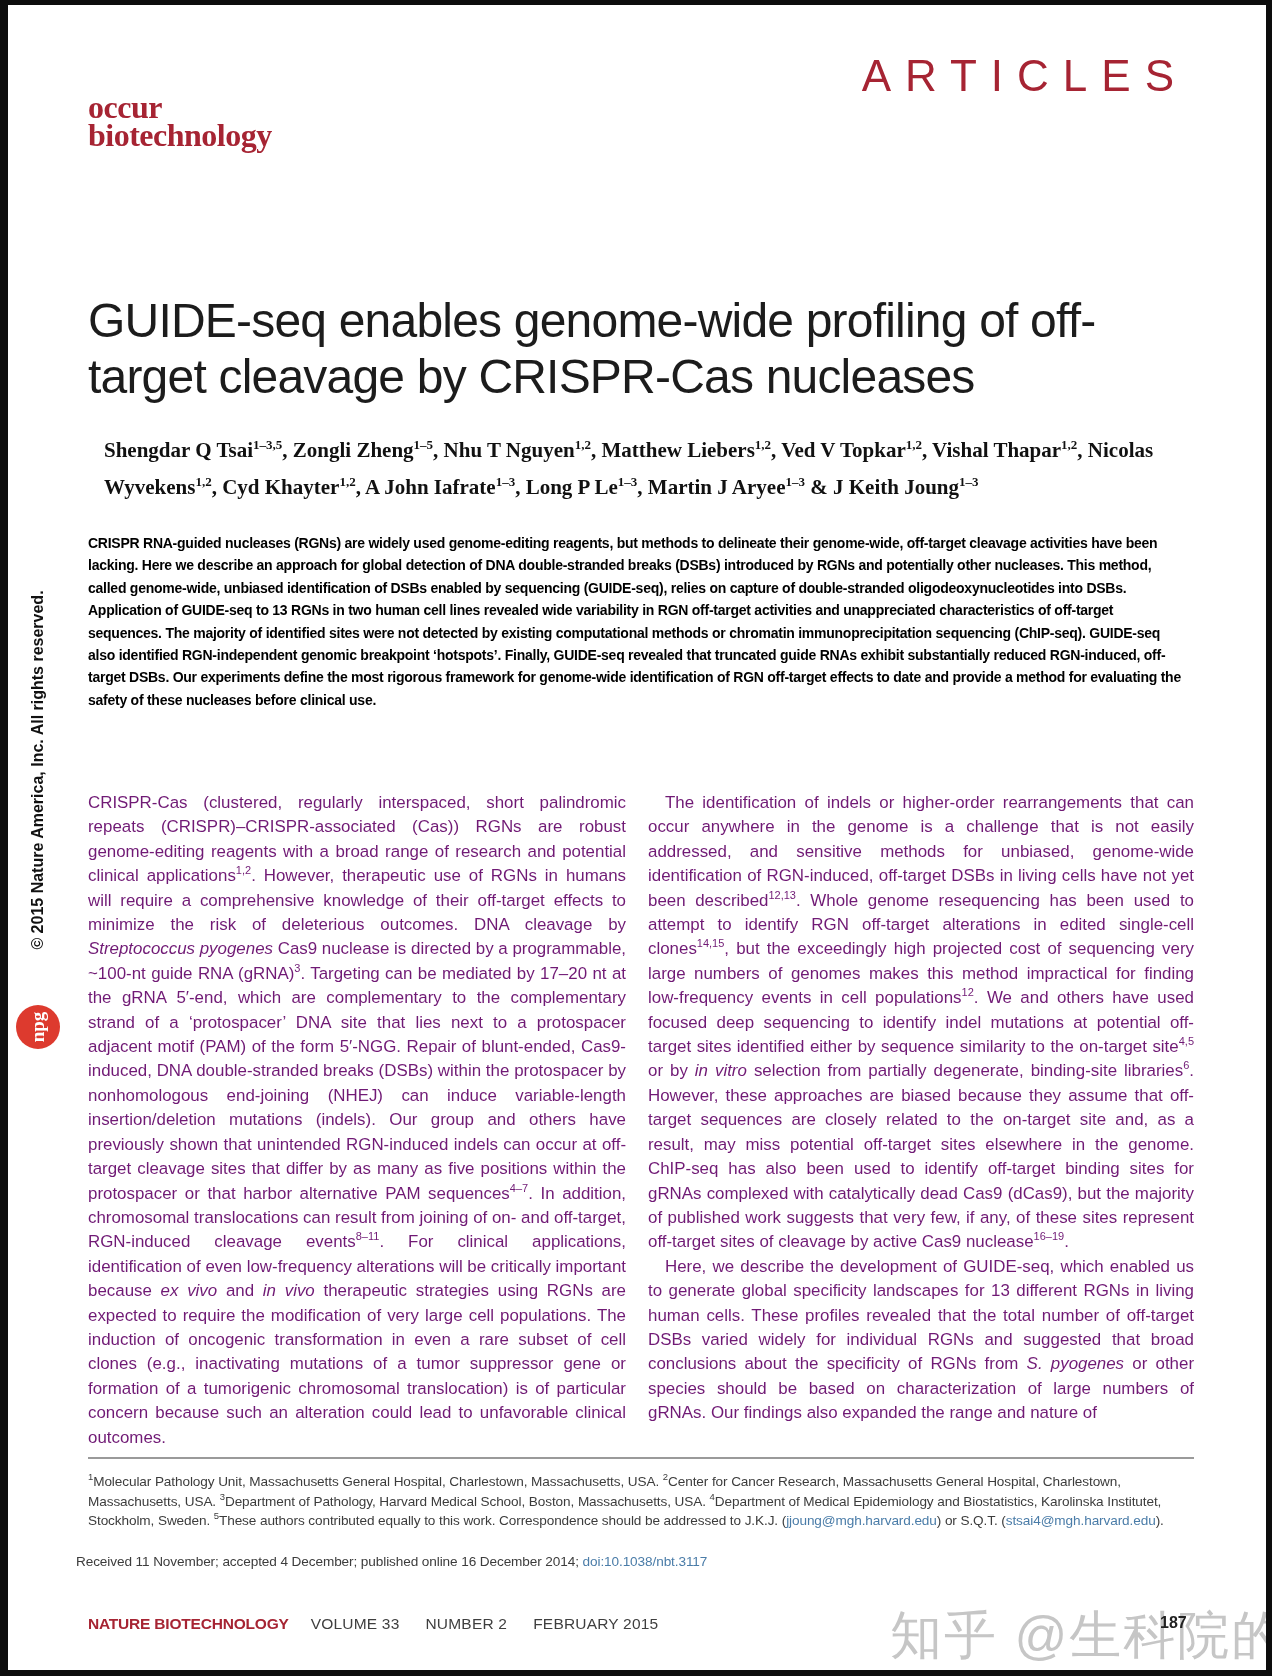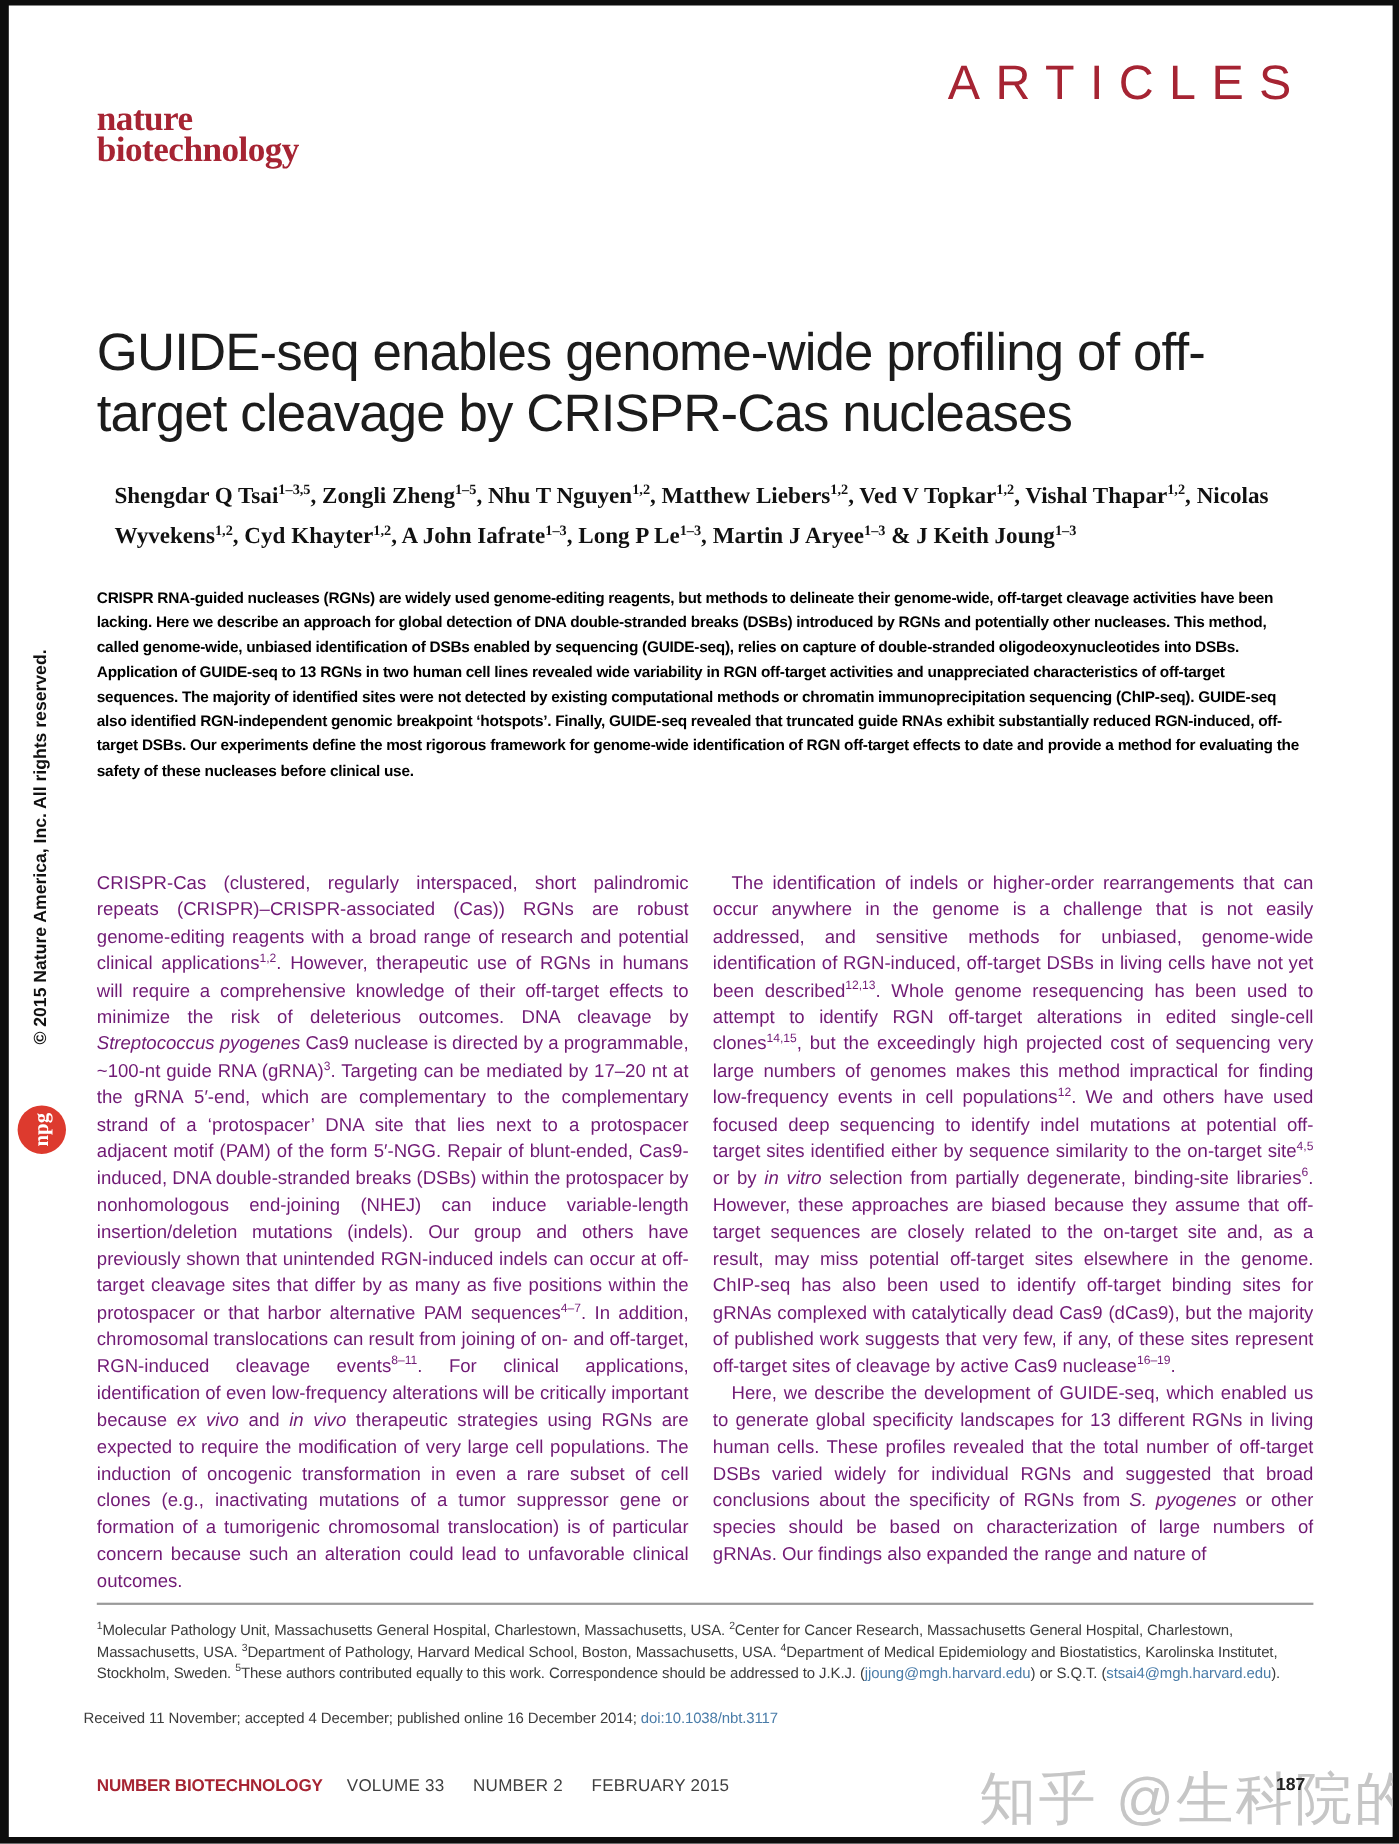--- a/index.html
+++ b/index.html
@@ -96,21 +96,21 @@
     font-size:52px;color:#c6c6c6;letter-spacing:2px;white-space:nowrap;
     z-index:2;
   }
 </style>
 </head>
 <body>
 
 <div class="page">
 
   <div class="journal-logo" style="color: rgb(166, 36, 51);">
-    <div>nature</div>
+    <div>occur</div>
     <div>biotechnology</div>
   </div>
   <div class="articles-banner" style="color: rgb(166, 36, 51);">ARTICLES</div>
 
   <div class="side-copyright">© 2015 Nature America, Inc. All rights reserved.</div>
   <div class="npg-badge" style="background: rgb(221, 58, 46);">
     <span>npg</span>
   </div>
 
   <h1 class="article-title" style="margin:0;">GUIDE-seq enables genome-wide profiling of off-target cleavage by CRISPR-Cas nucleases</h1>
@@ -124,19 +124,19 @@
   <div class="bodytext col-right">
     <p class="indent"><span>The identification of indels or higher-order rearrangements that can occur anywhere in the genome is a challenge that is not easily addressed, and sensitive methods for unbiased, genome-wide identification of RGN-induced, off-target DSBs in living cells have not yet been described</span><sup>12,13</sup><span>. Whole genome resequencing has been used to attempt to identify RGN off-target alterations in edited single-cell clones</span><sup>14,15</sup><span>, but the exceedingly high projected cost of sequencing very large numbers of genomes makes this method impractical for finding low-frequency events in cell populations</span><sup>12</sup><span>. We and others have used focused deep sequencing to identify indel mutations at potential off-target sites identified either by sequence similarity to the on-target site</span><sup>4,5</sup><span> or by </span><i>in vitro</i><span> selection from partially degenerate, binding-site libraries</span><sup>6</sup><span>. However, these approaches are biased because they assume that off-target sequences are closely related to the on-target site and, as a result, may miss potential off-target sites elsewhere in the genome. ChIP-seq has also been used to identify off-target binding sites for gRNAs complexed with catalytically dead Cas9 (dCas9), but the majority of published work suggests that very few, if any, of these sites represent off-target sites of cleavage by active Cas9 nuclease</span><sup>16–19</sup><span>.</span></p>
     <p class="indent"><span>Here, we describe the development of GUIDE-seq, which enabled us to generate global specificity landscapes for 13 different RGNs in living human cells. These profiles revealed that the total number of off-target DSBs varied widely for individual RGNs and suggested that broad conclusions about the specificity of RGNs from </span><i>S. pyogenes</i><span> or other species should be based on characterization of large numbers of gRNAs. Our findings also expanded the range and nature of</span></p>
   </div>
 
   <div class="fn-rule"></div>
   <div class="footnotes"><sup>1</sup><span>Molecular Pathology Unit, Massachusetts General Hospital, Charlestown, Massachusetts, USA. </span><sup>2</sup><span>Center for Cancer Research, Massachusetts General Hospital, Charlestown, Massachusetts, USA. </span><sup>3</sup><span>Department of Pathology, Harvard Medical School, Boston, Massachusetts, USA. </span><sup>4</sup><span>Department of Medical Epidemiology and Biostatistics, Karolinska Institutet, Stockholm, Sweden. </span><sup>5</sup><span>These authors contributed equally to this work. Correspondence should be addressed to J.K.J. (</span><a class="doc-link" style="color: rgb(74, 124, 168);">jjoung@mgh.harvard.edu</a><span>) or S.Q.T. (</span><a class="doc-link" style="color: rgb(74, 124, 168);">stsai4@mgh.harvard.edu</a><span>).</span></div>
   <div class="received"><span>Received 11 November; accepted 4 December; published online 16 December 2014; </span><a class="doc-link" style="color: rgb(74, 124, 168);">doi:10.1038/nbt.3117</a></div>
 
   <div class="footer">
-    <span class="fjournal" style="color: rgb(166, 36, 51);">NUMBER BIOTECHNOLOGY</span><span class="fissue"><span>VOLUME 33</span><span>NUMBER 2</span><span>FEBRUARY 2015</span></span>
+    <span class="fjournal" style="color: rgb(166, 36, 51);">NATURE BIOTECHNOLOGY</span><span class="fissue"><span>VOLUME 33</span><span>NUMBER 2</span><span>FEBRUARY 2015</span></span>
   </div>
   <div class="page-number">187</div>
 
   <div class="watermark" style="color: rgb(198, 198, 198);">知乎 @生科院的老张</div>
 
 </div>
 
 </body></html>

